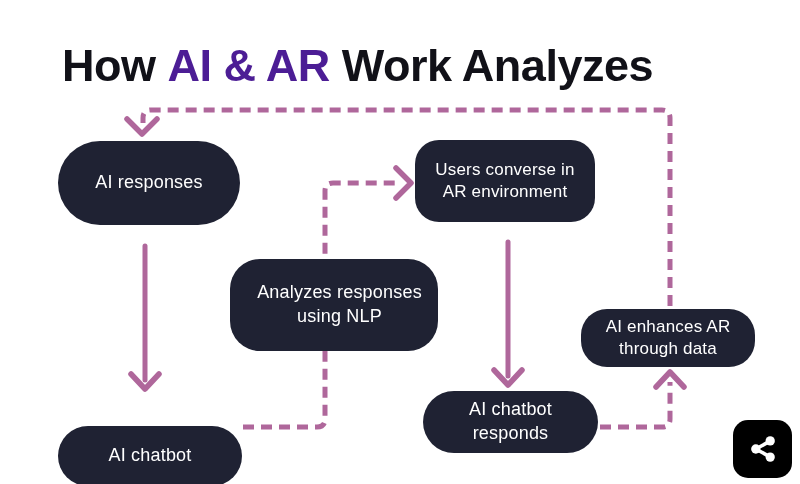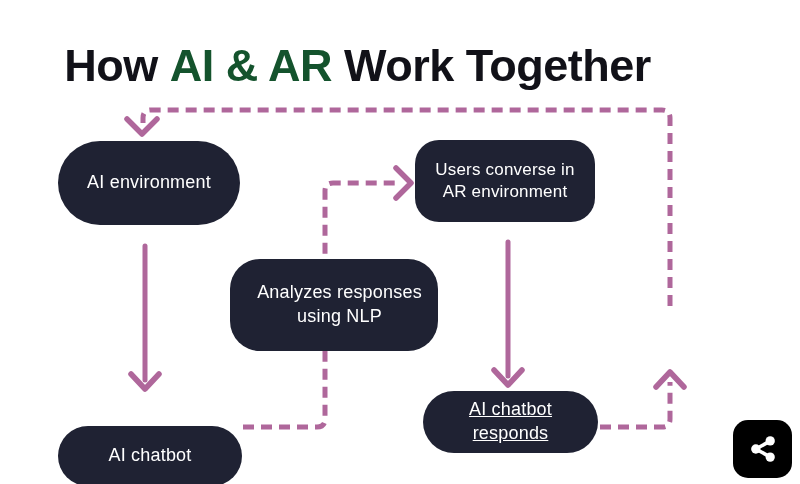--- a/index.html
+++ b/index.html
@@ -26,21 +26,21 @@
     display: flex;
     justify-content: center;
     align-items: flex-start;
     gap: 12px;
     font-size: 45px;
     font-weight: 700;
     letter-spacing: -0.5px;
     color: #111118;
     z-index: 3;
   }
-  .title .hl { color: #14532d; }
+  .title .hl { color: #4c1d95; }
   svg.arrows {
     position: absolute;
     top: 0; left: 0;
     z-index: 1;
   }
   .node {
     position: absolute;
     background: #1f2233;
     color: #ffffff;
     display: flex;
@@ -51,21 +51,21 @@
     font-weight: 500;
     letter-spacing: 0.2px;
     line-height: 1.32;
   }
   .node-ai-algorithms   { left: 58px;  top: 141px; width: 182px; height: 84px; border-radius: 42px; font-size: 18px; }
   .node-users-converse  { left: 415px; top: 140px; width: 180px; height: 82px; border-radius: 24px; font-size: 17px; }
   .node-users-converse span { display: inline-block; max-width: 158px; }
   .node-analyzes        { left: 230px; top: 259px; width: 197px; height: 92px; border-radius: 30px; font-size: 18px; padding-left: 11px; }
   .node-analyzes span   { display: inline-block; max-width: 176px; }
   .node-ai-chatbot      { left: 58px;  top: 398px; width: 184px; height: 60px; border-radius: 30px; font-size: 18px; margin-top: 28px; }
-  .node-chatbot-responds{ left: 423px; top: 391px; width: 175px; height: 62px; border-radius: 31px; font-size: 18px; text-decoration: underline; }
+  .node-chatbot-responds{ left: 423px; top: 391px; width: 175px; height: 62px; border-radius: 31px; font-size: 18px; }
   .node-chatbot-responds span { display: inline-block; max-width: 120px; }
   .node-ai-enhances     { left: 581px; top: 309px; width: 174px; height: 58px; border-radius: 26px; font-size: 17px; }
   .node-ai-enhances span { display: inline-block; max-width: 140px; }
   .share-button {
     position: absolute;
     left: 733px; top: 420px;
     width: 59px; height: 58px;
     background: #000000;
     border-radius: 15px;
     display: flex;
@@ -76,21 +76,21 @@
   }
 </style>
 </head>
 <body>
 
 <div class="canvas">
 
   <h1 class="title">
     <span>How</span>
     <span class="hl">AI &amp; AR</span>
-    <span>Work Together</span>
+    <span>Work Analyzes</span>
   </h1>
 
   <svg class="arrows" width="800" height="484" viewBox="0 0 800 484">
     <g stroke="#af679b" fill="none">
 
       <path d="M145 246 L145 380" stroke-width="5" stroke-linecap="round"></path>
       <path d="M131 374 L145 389 L159 374" stroke-width="5.5" stroke-linecap="round" stroke-linejoin="round"></path>
 
       <path d="M508 242 L508 376" stroke-width="5" stroke-linecap="round"></path>
       <path d="M494 370 L508 385 L522 370" stroke-width="5.5" stroke-linecap="round" stroke-linejoin="round"></path>
@@ -100,39 +100,42 @@
 
       <path d="M600 427 L662 427 Q670 427 670 419 L670 382" stroke-width="5" stroke-dasharray="11 7"></path>
       <path d="M656 387 L670 372 L684 387" stroke-width="5.5" stroke-linecap="round" stroke-linejoin="round"></path>
 
       <path d="M670 306 L670 118 Q670 110 662 110 L151 110 Q143 110 143 118 L143 123" stroke-width="5" stroke-dasharray="11 7"></path>
       <path d="M127 119 L142 134 L157 119" stroke-width="5.5" stroke-linecap="round" stroke-linejoin="round"></path>
     </g>
   </svg>
 
   <div class="node node-ai-algorithms">
-    <span>AI environment</span>
+    <span>AI responses</span>
   </div>
 
   <div class="node node-users-converse">
     <span>Users converse in AR environment</span>
   </div>
 
   <div class="node node-analyzes">
     <span>Analyzes responses using NLP</span>
   </div>
 
   <div class="node node-ai-chatbot">
     <span>AI chatbot</span>
   </div>
 
   <div class="node node-chatbot-responds">
     <span>AI chatbot responds</span>
   </div>
 
+  <div class="node node-ai-enhances">
+    <span>AI enhances AR through data</span>
+  </div>
 
   <div class="share-button">
     <svg width="36" height="36" viewBox="0 0 24 24">
       <g stroke="#ffffff" stroke-width="2.4" fill="#ffffff">
         <line x1="7.2" y1="12" x2="16.6" y2="6.8"></line>
         <line x1="7.2" y1="12" x2="16.6" y2="17.2"></line>
         <circle cx="7.2" cy="12" r="3.1" stroke="none"></circle>
         <circle cx="16.8" cy="6.6" r="3.1" stroke="none"></circle>
         <circle cx="16.8" cy="17.4" r="3.1" stroke="none"></circle>
       </g>

